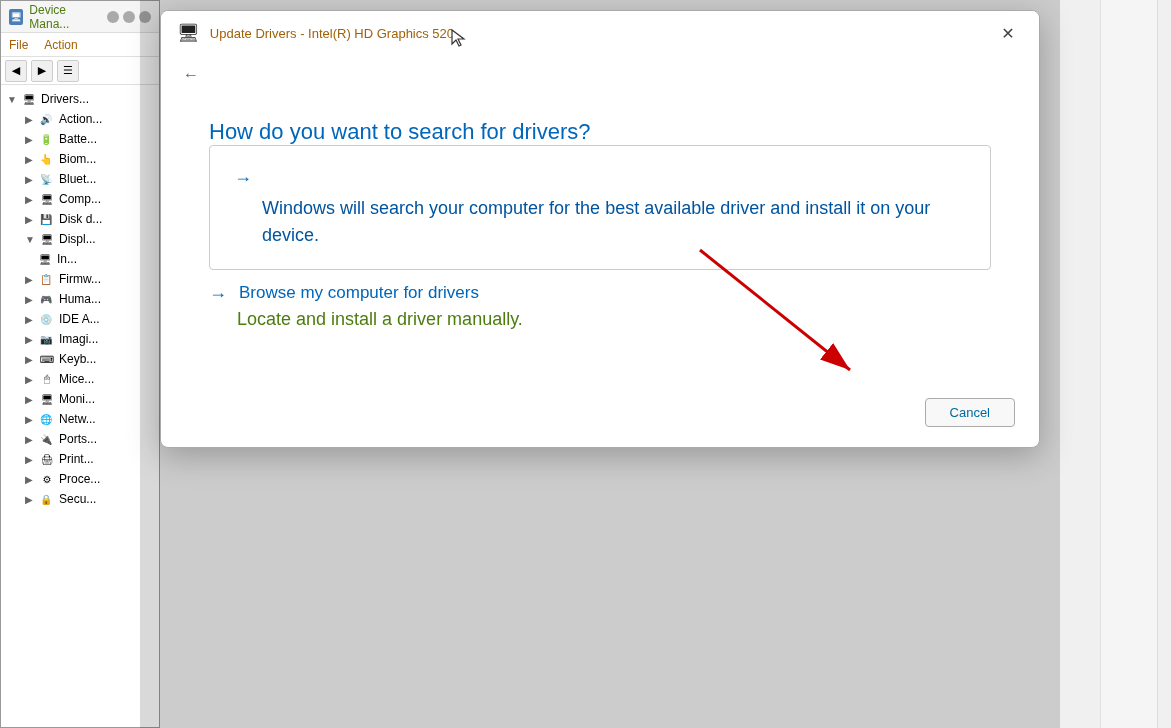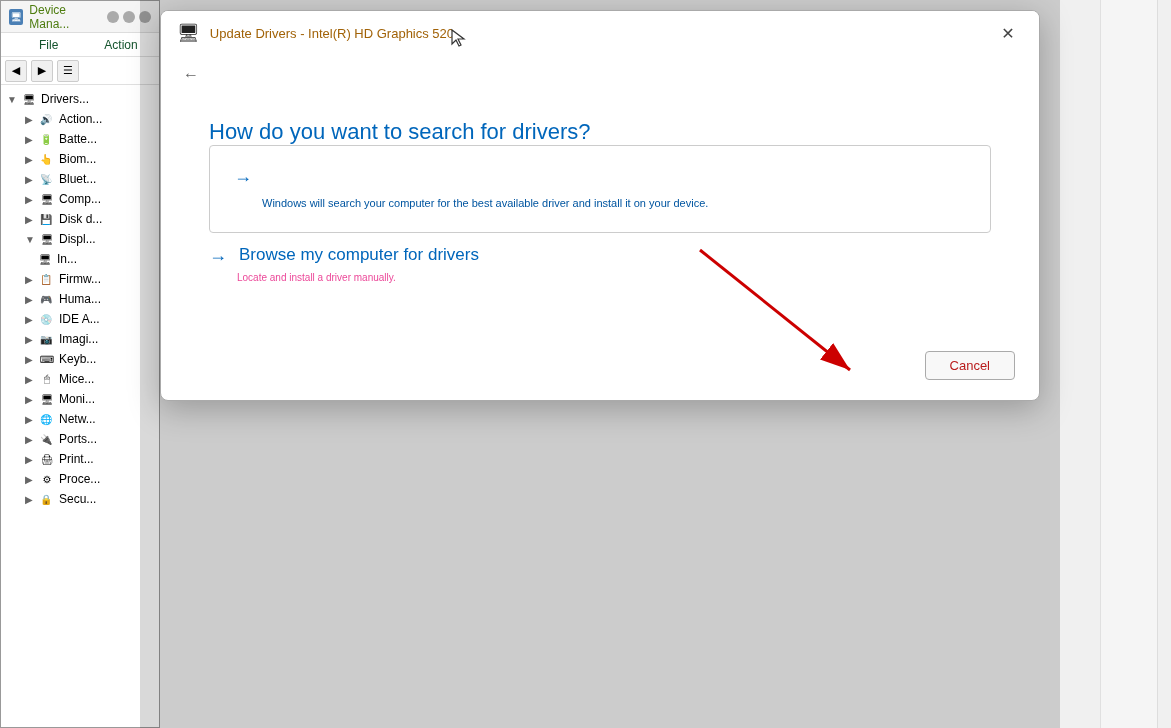--- a/index.html
+++ b/index.html
@@ -62,24 +62,23 @@
       padding: 2px 4px;
       gap: 8px;
       background: #fff;
       border-bottom: 1px solid #e0e0e0;
       height: 24px;
       align-items: center;
     }
 
     .dm-menu-item {
       font-size: 12px;
-      color: #14532d;
+      color: #a16207;
       cursor: pointer;
       padding: 0 4px;
-      margin-left: 30px;
     }
 
     .dm-toolbar {
       display: flex;
       padding: 2px 4px;
       gap: 4px;
       background: #fff;
       border-bottom: 1px solid #e0e0e0;
       height: 28px;
       align-items: center;
@@ -237,61 +236,61 @@
       color: #0066bb;
       margin-bottom: 8px;
     }
 
     .option-arrow {
       font-size: 18px;
       color: #0066bb;
     }
 
     .option-description {
-      font-size: 11px;
+      font-size: 18px;
       color: #0055a0;
       padding-left: 28px;
       line-height: 1.5;
     }
 
     .option-section {
       margin-bottom: 24px;
     }
 
     .option-section-title {
       display: flex;
       align-items: center;
       gap: 12px;
       font-size: 17px;
       color: #0066bb;
       margin-bottom: 6px;
       cursor: pointer;
     }
 
     .option-section-desc {
-      font-size: 10px;
-      color: #ec4899;
+      font-size: 18px;
+      color: #4d7c0f;
       padding-left: 28px;
     }
 
     .dialog-footer {
       display: flex;
       justify-content: flex-end;
       padding: 12px 24px 20px;
       border-top: none;
     }
 
     .cancel-btn {
       padding: 6px 24px;
       border: 1px solid #aaa;
       background: #f8f8f8;
       border-radius: 4px;
       font-size: 13px;
       cursor: pointer;
-      color: #b91c1c;
+      color: #0369a1;
     }
 
     
     .red-arrow {
       position: absolute;
       pointer-events: none;
     }
 
     
     .cursor {

